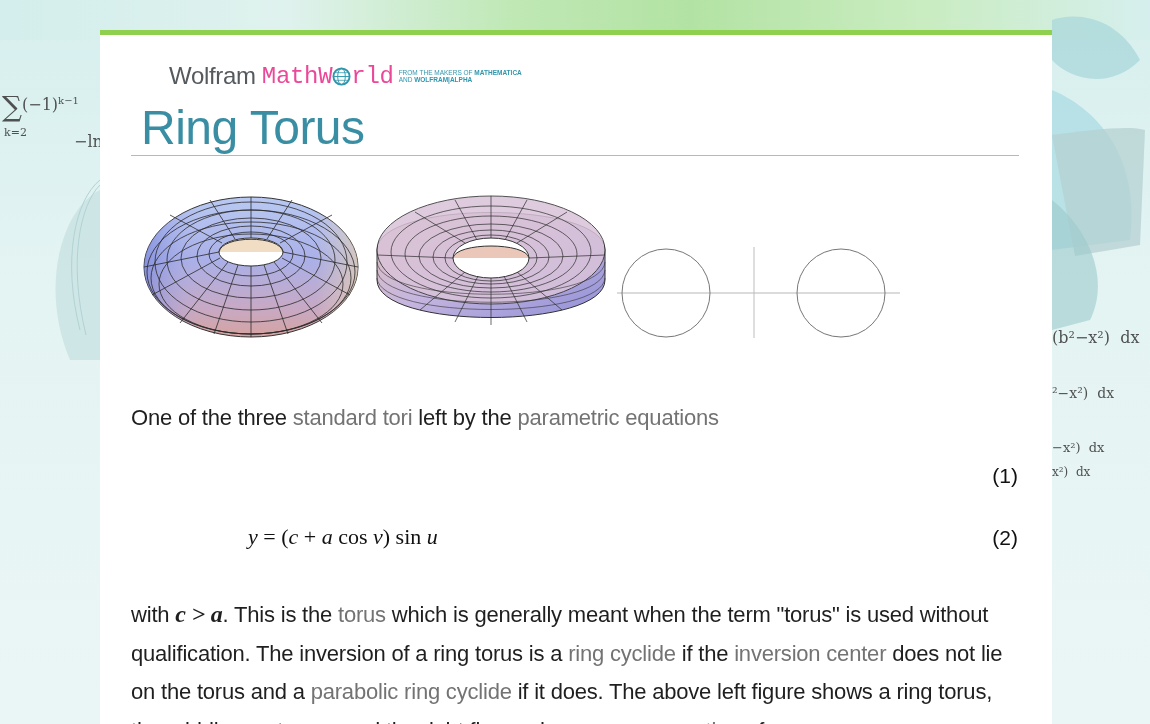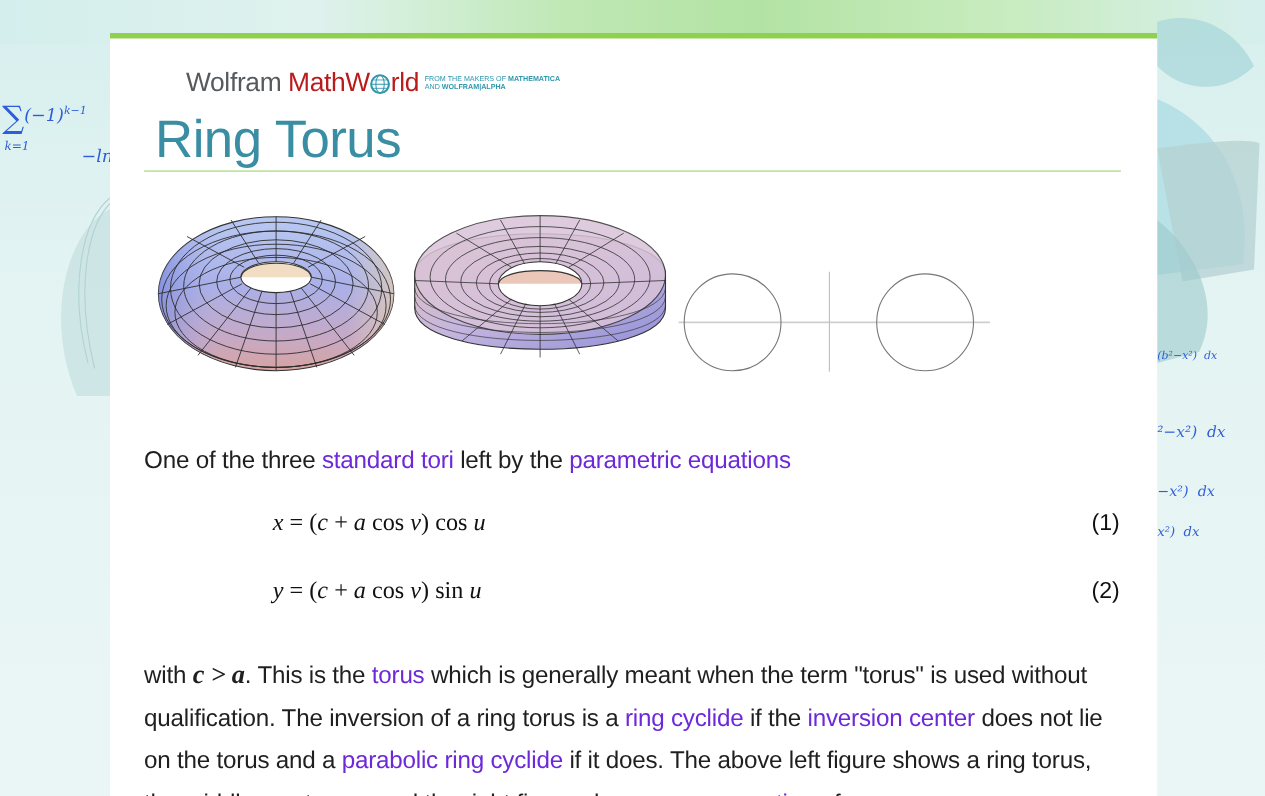--- a/index.html
+++ b/index.html
@@ -7,46 +7,46 @@
     width:1150px; height:724px; overflow:hidden; position:relative;
     background: linear-gradient(180deg, #d6efee 0%, #e4f4f3 40%, #eaf6f5 100%);
     font-family: "Liberation Sans", "DejaVu Sans", sans-serif;
   }
   .bg-top {
     position:absolute; left:0; top:0; width:1150px; height:40px;
     background: linear-gradient(90deg, #d3eeec 0%, #dff2ee 25%, #bfe8b4 45%, #b3e3a4 60%, #c9ecc0 80%, #d6efee 100%);
   }
   .bg-deco { position:absolute; inset:0; pointer-events:none; }
   .bg-formula {
-    position:absolute; font-family:"DejaVu Serif", serif; font-style:italic;
-    color:#1d4ed8; opacity:0.9;
+    position:absolute; font-family:"DejaVu Serif", serif; 
+    color:#404040; opacity:0.9;
   }
   .card {
     position:absolute; left:100px; top:30px; width:952px; height:720px;
     background:#ffffff; border-top:5px solid #8fd14f; box-sizing:border-box;
   }
   .brand {
     position:absolute; left:25px; top:27px; display:flex; align-items:center; white-space:nowrap;margin-left:44px;
   }
   .brand-wolfram { font-size:24px; color:#555a5e; letter-spacing:-0.3px; }
-  .brand-mathworld { font-size:24px; color:#b91c1c; margin-left:6px; letter-spacing:-0.3px; }
+  .brand-mathworld { font-size:24px; color:#ec4899; margin-left:6px; letter-spacing:-0.3px;font-family:Liberation Mono, monospace; }
   .brand-globe { display:inline-block; width:19px; height:19px; vertical-align:middle; }
   .brand-tag { margin-left:5px; font-size:6.5px; line-height:7px; color:#2f97ad; text-transform:uppercase; }
   .brand-tag b { font-weight:bold; }
   .page-title {
     position:absolute; left:31px; top:55px; font-size:48px; color:#3a8ea3; font-weight:normal; margin:10px;
     letter-spacing:-0.5px;
   }
   .title-rule { position:absolute; left:31px; top:120px; width:888px; height:1px; background:#9fd36e; }
   .figure { position:absolute; left:40px; top:145px; width:760px; height:165px; }
   .text-para {
     position:absolute; left:31px; font-size:22px; color:#1f1f1f; line-height:38.5px; width:900px;
     font-family:"Liberation Sans", sans-serif; letter-spacing:-0.2px;
   }
-  .text-para a { color:#6d28d9; text-decoration:none; }
+  .text-para a { color:#737373; text-decoration:none; }
   .eq-row { position:absolute; left:148px; width:770px; height:36px; }
   .eq-math { font-family:"Liberation Serif", "DejaVu Serif", serif; font-size:22px; color:#111; position:absolute; left:0; top:0; white-space:pre; }
   .eq-math i { font-style:italic; }
   .eq-num { position:absolute; right:0; top:2px; font-size:21px; color:#111; }
   .math-inline { font-family:"Liberation Serif", serif; font-style:italic; font-size:24px;font-weight:bold; }
 </style>
 </head>
 <body>
 
 <div class="bg-top"></div>
@@ -57,26 +57,26 @@
   <path d="M100 180 C75 200,62 260,80 330" stroke="#b2d2d4" stroke-width="1" fill="none"></path>
   <path d="M100 185 C80 205,68 262,86 335" stroke="#b2d2d4" stroke-width="1" fill="none"></path>
 
   <path d="M1052 20 C1080 10,1120 20,1140 60 C1110 90,1070 80,1052 60 Z" fill="#a9d7db" opacity="0.75"></path>
   <path d="M1052 90 C1100 110,1140 160,1130 240 L1052 250 Z" fill="#9fd7df" opacity="0.6"></path>
   <path d="M1052 135 C1090 130,1130 125,1145 130 L1140 245 L1075 256 Z" fill="#b5d0d2" opacity="0.75"></path>
   <path d="M1052 200 C1090 230,1110 280,1090 320 L1052 330 Z" fill="#9dc9cc" opacity="0.6"></path>
 </svg>
 
 <div class="bg-formula" style="left:2px; top:90px; font-size:28px;">∑<span style="font-size:16px; vertical-align:6px;">(−1)<sup style="font-size:10px;">k−1</sup></span></div>
-<div class="bg-formula" style="left:4px; top:126px; font-size:11px;">k=1</div>
+<div class="bg-formula" style="left:4px; top:126px; font-size:11px;">k=2</div>
 <div class="bg-formula" style="left:74px; top:132px; font-size:16px;">−ln</div>
-<div class="bg-formula" style="left:1052px; top:318px; font-size:10px;">(b²−x²)&nbsp;&nbsp;dx</div>
+<div class="bg-formula" style="left:1052px; top:328px; font-size:16px;">(b²−x²)&nbsp;&nbsp;dx</div>
 <div class="bg-formula" style="left:1052px; top:385px; font-size:14px;">²−x²)&nbsp;&nbsp;dx</div>
 <div class="bg-formula" style="left:1052px; top:440px; font-size:13px;">−x²)&nbsp;&nbsp;dx</div>
-<div class="bg-formula" style="left:1052px; top:476px; font-size:12px;">x²)&nbsp;&nbsp;dx</div>
+<div class="bg-formula" style="left:1052px; top:465px; font-size:12px;">x²)&nbsp;&nbsp;dx</div>
 
 <div class="card">
 
   <div class="brand">
     <span class="brand-wolfram">Wolfram</span>
     <span class="brand-mathworld"><span>MathW</span><svg class="brand-globe" viewBox="0 0 20 20">
           <circle cx="10" cy="10" r="8.5" fill="none" stroke="#2f97ad" stroke-width="2"></circle>
           <ellipse cx="10" cy="10" rx="4" ry="8.5" fill="none" stroke="#2f97ad" stroke-width="1"></ellipse>
           <line x1="2" y1="10" x2="18" y2="10" stroke="#2f97ad" stroke-width="1"></line>
           <line x1="3.5" y1="6" x2="16.5" y2="6" stroke="#2f97ad" stroke-width="0.8"></line>
@@ -181,21 +181,20 @@
       <circle cx="526" cy="113" r="44" stroke="#777"></circle>
       <circle cx="701" cy="113" r="44" stroke="#777"></circle>
     </g>
   </svg>
 
   <div class="text-para" style="top:364px;">
     <span>One of the three </span><a href="#">standard tori</a><span> left by the </span><a href="#">parametric equations</a>
   </div>
 
   <div class="eq-row" style="top:427px;">
-    <span class="eq-math"><i>x</i> = (<i>c</i> + <i>a</i> cos <i>v</i>) cos <i>u</i></span>
     <span class="eq-num">(1)</span>
   </div>
   <div class="eq-row" style="top:489px;">
     <span class="eq-math"><i>y</i> = (<i>c</i> + <i>a</i> cos <i>v</i>) sin <i>u</i></span>
     <span class="eq-num">(2)</span>
   </div>
 
   <div class="text-para" style="top:560px; width:895px;">
     <span>with </span><span class="math-inline">c &gt; a</span><span>. This is the </span><a href="#">torus</a><span> which is generally meant when the term "torus" is used without qualification. The inversion of a ring torus is a </span><a href="#">ring cyclide</a><span> if the </span><a href="#">inversion center</a><span> does not lie on the torus and a </span><a href="#">parabolic ring cyclide</a><span> if it does. The above left figure shows a ring torus, the middle a cutaway, and the right figure shows a </span><a href="#">cross section</a><span> of</span>
   </div>

